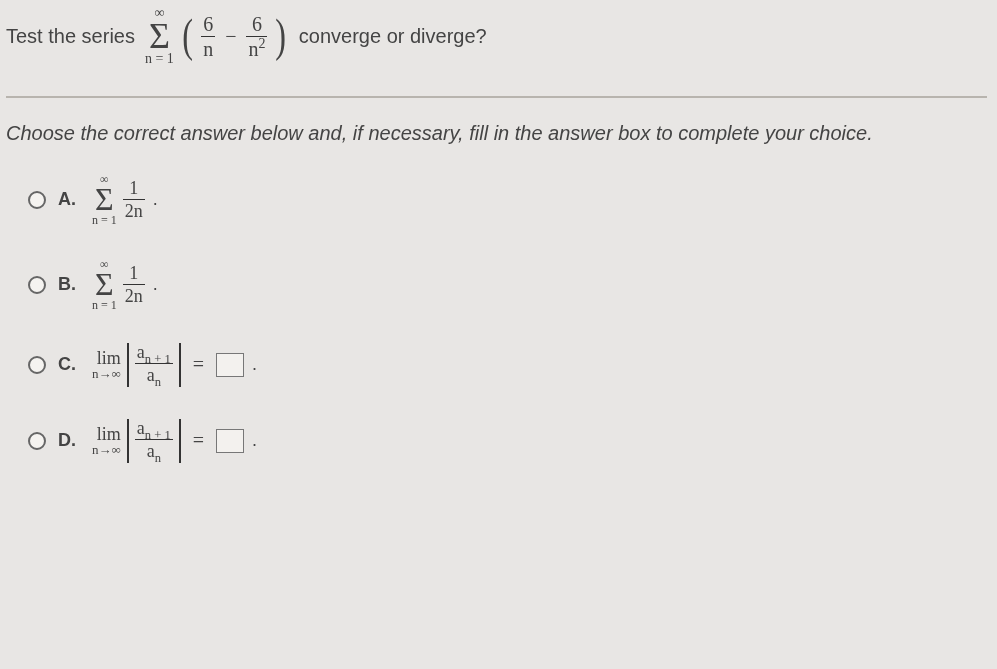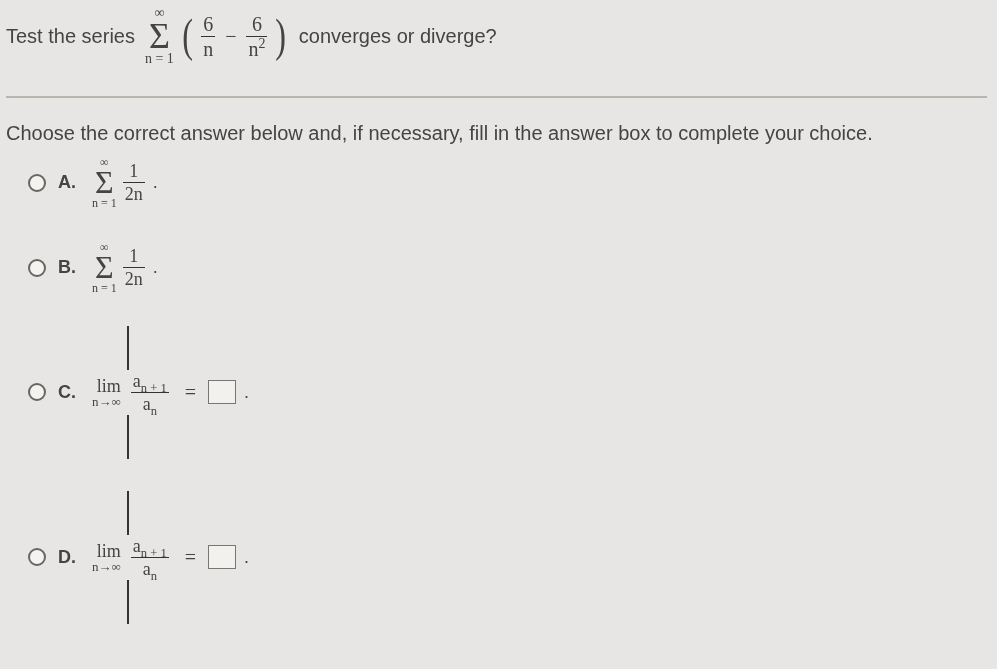--- a/index.html
+++ b/index.html
@@ -62,21 +62,22 @@
   sup { font-size: 0.7em; vertical-align: super; line-height: 0; }
   sub { font-size: 0.7em; vertical-align: sub; line-height: 0; }
   .hr {
     border: none;
     border-top: 2px solid #b8b4ae;
     margin: 30px 0 24px 0;
   }
   .instruction {
     font-size: 20px;
     color: #444;
-    margin-bottom: 11px;
+    margin-bottom: 28px;
+    font-style: italic;
   }
   .choice {
     display: flex;
     align-items: center;
     gap: 12px;
     margin-left: 22px;
     margin-bottom: 32px;
     font-size: 18px;
     color: #444;
   }
@@ -102,23 +103,21 @@
     display: inline-flex;
     flex-direction: column;
     align-items: flex-end;
     line-height: 1;
     font-family: "Times New Roman", serif;
   }
   .lim .w { font-size: 18px; }
   .lim .under { font-size: 13px; }
   .abs {
     display: inline-flex;
-    align-items: center;
     gap: 2px;
-    flex-direction: column;
   }
   .abs .bar-v {
     width: 2px;
     align-self: stretch;
     background: #333;
     min-height: 44px;
   }
   .blank {
     display: inline-block;
     width: 28px;
@@ -152,21 +151,21 @@
         </span>
         <span class="minus">−</span>
         <span class="frac">
           <span class="num">6</span>
           <span class="bar"></span>
           <span class="den"><span>n</span><sup>2</sup></span>
         </span>
         <span class="p">)</span>
       </span>
     </span>
-    <span>converges or diverge?</span>
+    <span>converge or diverge?</span>
   </div>
 
   <hr class="hr">
 
   <div class="instruction">Choose the correct answer below and, if necessary, fill in the answer box to complete your choice.</div>
 
   <div class="choice">
     <span class="radio"></span>
     <span class="letter">A.</span>
     <span class="choice-text">

